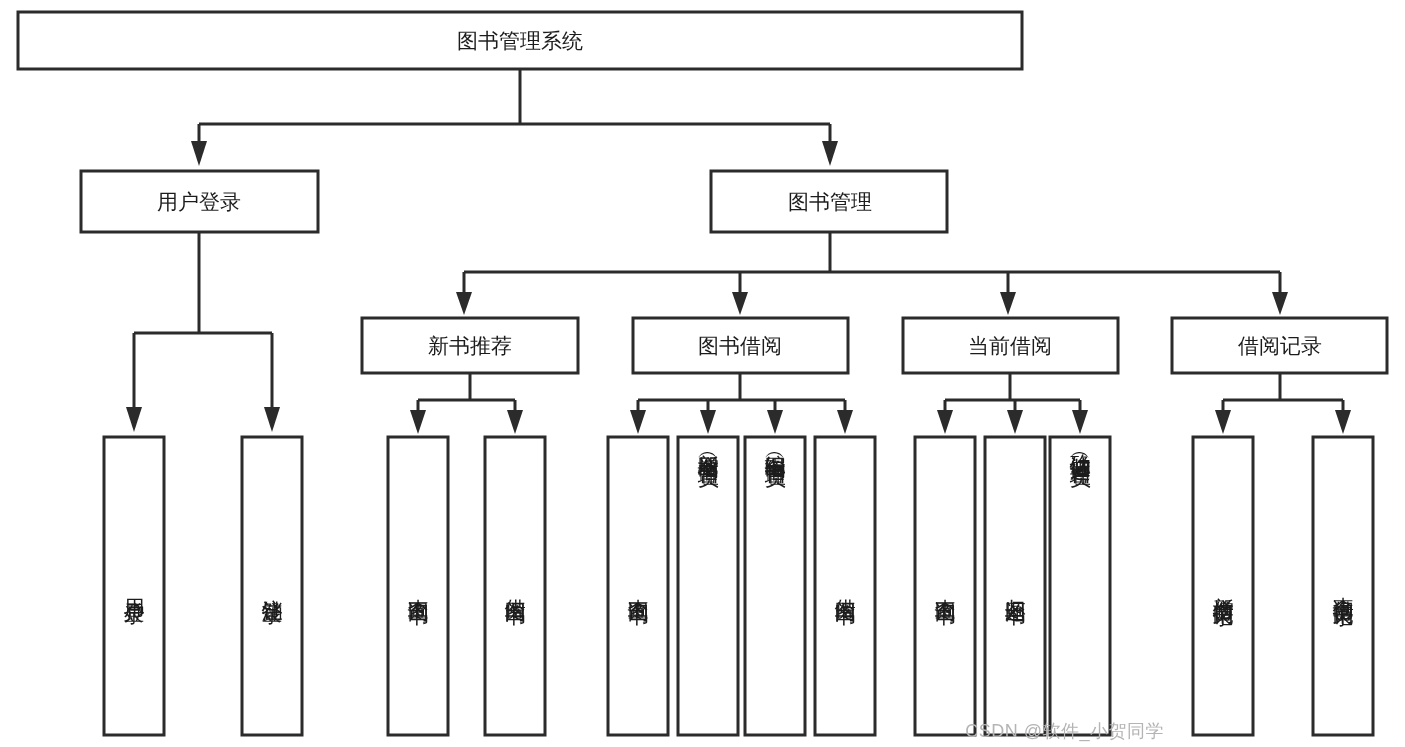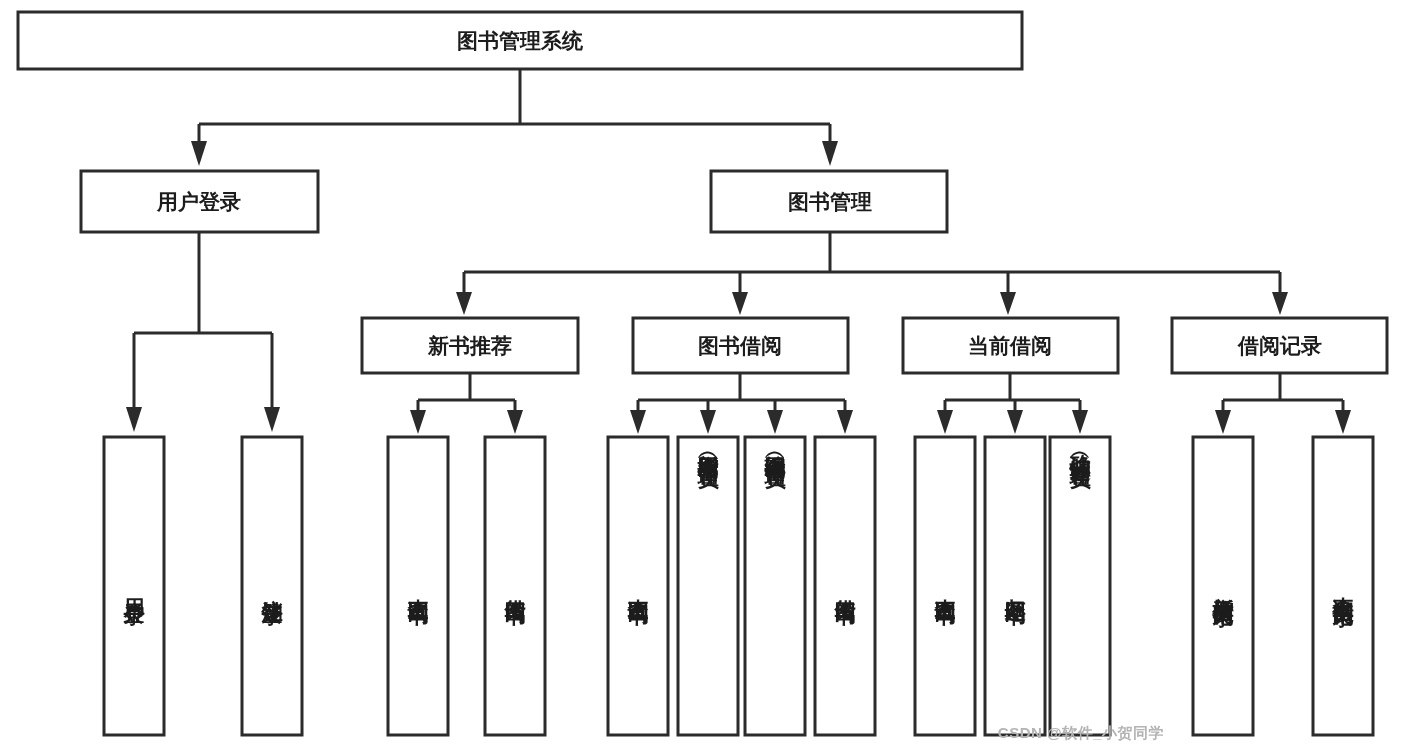--- a/index.html
+++ b/index.html
@@ -11,21 +11,20 @@
     width: 1405px;
     height: 747px;
     font-family: "Liberation Sans", "DejaVu Sans", sans-serif;
     overflow: hidden;
     position: relative;
   }
   #diagram-root {
     position: relative;
     width: 1172px;
     height: 747px;
-    font-weight: bold;
   }
   svg#flow {
     position: absolute;
     top: 0;
     left: 0;
     width: 1405px;
     height: 747px;
   }
   .node-box {
     fill: #ffffff;
@@ -65,21 +64,21 @@
     line-height: 1.25;
     color: #1c1c1c;
     letter-spacing: 2px;
     white-space: nowrap;
   }
   #watermark {
     position: absolute;
     right: 8px;
     bottom: 4px;
     font-family: "Liberation Sans", "DejaVu Sans", sans-serif;
-    font-size: 15px;
+    font-size: 18px;
     color: #b4b4b4;
     letter-spacing: 0.5px;
     user-select: none;
   }
 </style>
 </head>
 <body>
 
 <div id="diagram-root">
 

